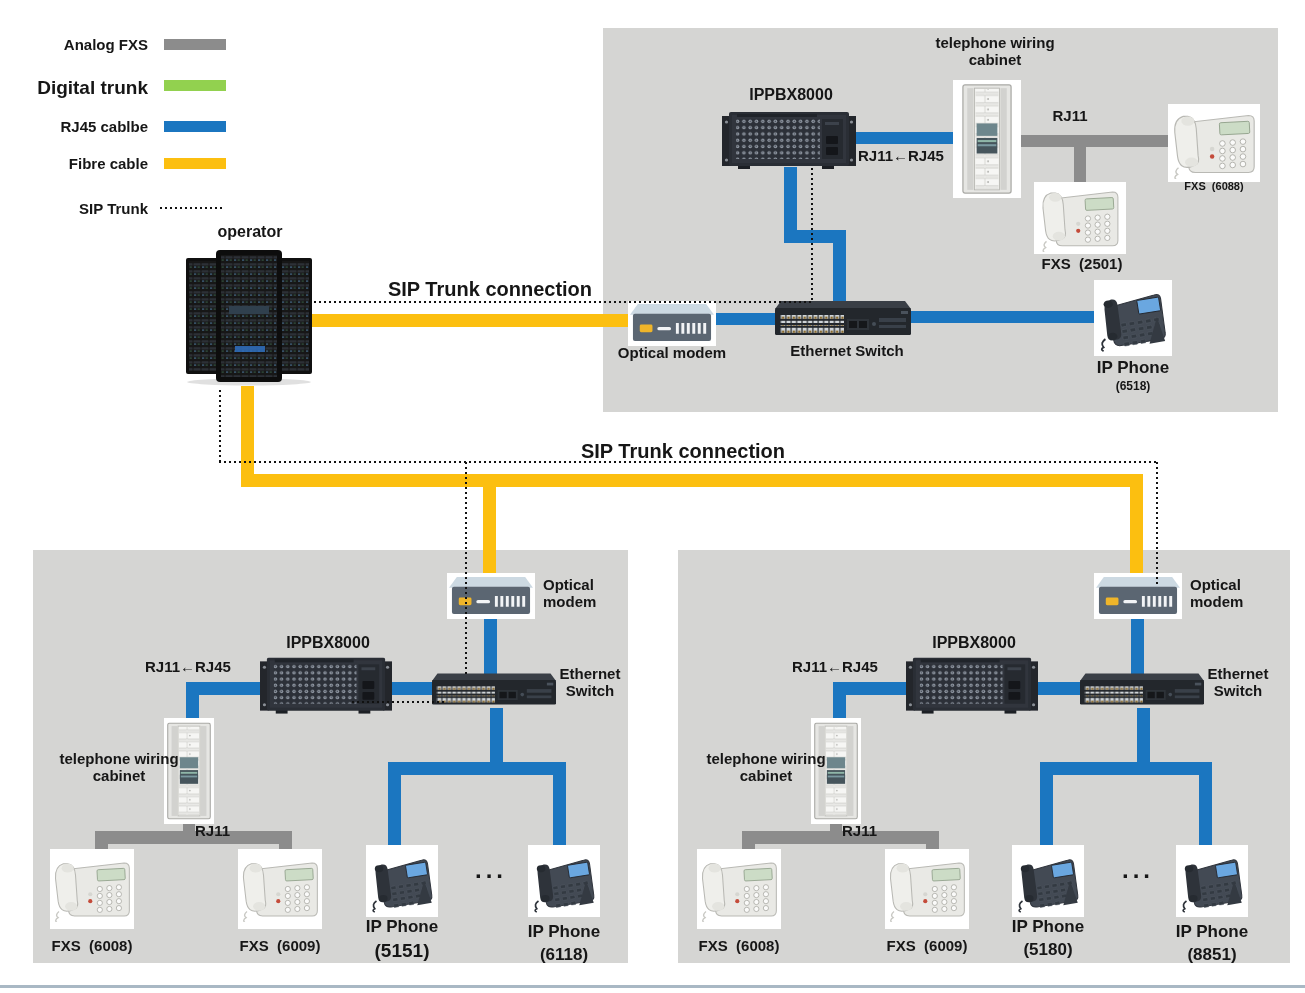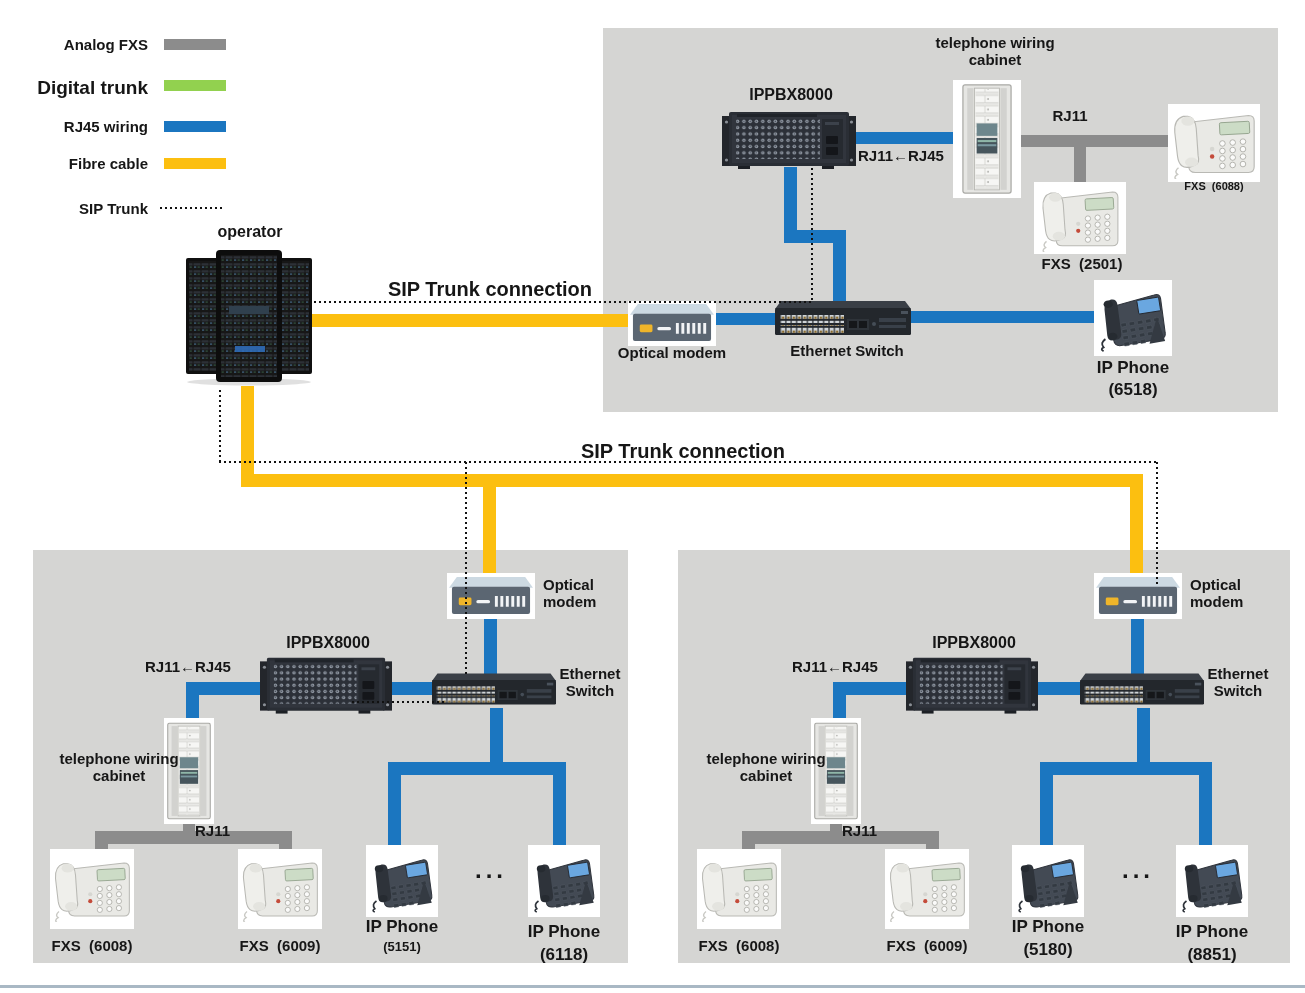--- a/index.html
+++ b/index.html
@@ -182,21 +182,21 @@
 
   <div class="panel" style="left:603px;top:28px;width:675px;height:384px;"></div>
   <div class="panel" style="left:33px;top:550px;width:595px;height:413px;"></div>
   <div class="panel" style="left:678px;top:550px;width:612px;height:413px;"></div>
 
   <div>
     <div class="lbl rgt" style="left:30px;top:36px;width:118px;font-size:15px;">Analog FXS</div>
     <div class="sw" style="left: 164px; top: 39px; width: 62px; background: rgb(140, 140, 140);"></div>
     <div class="lbl rgt" style="left:30px;top:77px;width:118px;font-size:19px;">Digital trunk</div>
     <div class="sw" style="left: 164px; top: 80px; width: 62px; background: rgb(146, 209, 79);"></div>
-    <div class="lbl rgt" style="left:30px;top:118px;width:118px;font-size:15px;">RJ45 wiring</div>
+    <div class="lbl rgt" style="left:30px;top:118px;width:118px;font-size:15px;">RJ45 cablbe</div>
     <div class="sw" style="left: 164px; top: 121px; width: 62px; background: rgb(27, 118, 192);"></div>
     <div class="lbl rgt" style="left:30px;top:155px;width:118px;font-size:15px;">Fibre cable</div>
     <div class="sw" style="left: 164px; top: 158px; width: 62px; background: rgb(252, 191, 16);"></div>
     <div class="lbl rgt" style="left:30px;top:200px;width:118px;font-size:15px;">SIP Trunk</div>
     <div class="sw dotted" style="left:160px;top:207px;width:63px;"></div>
   </div>
 
   <div class="lbl ctr" style="left:185px;top:223px;width:130px;font-size:16px;">operator</div>
   <div class="dev" style="left:185px;top:248px;width:128px;height:138px;">
     <svg class="icon" width="128" height="138">
@@ -267,21 +267,21 @@
       </svg>
   </div>
   <div class="lbl ctr" style="left:786px;top:342px;width:122px;font-size:15px;">Ethernet Switch</div>
   <div class="h blue" style="left:908px;top:311px;width:190px;height:12px;"></div>
   <div class="imgbox" style="left:1094px;top:280px;width:78px;height:76px;">
     <svg class="icon" width="74" height="68" viewBox="0 0 80 74">
         <use href="#sym-ipphone"></use>
       </svg>
   </div>
   <div class="lbl ctr" style="left:1082px;top:358px;width:102px;font-size:17px;">IP Phone</div>
-  <div class="lbl ctr" style="left:1082px;top:380px;width:102px;font-size:17px;">(6518)</div>
+  <div class="lbl ctr" style="left:1082px;top:380px;width:102px;font-size:12px;">(6518)</div>
 
   <div class="imgbox" style="left:447px;top:573px;width:88px;height:46px;">
     <svg class="icon" width="84" height="41" viewBox="0 0 86 42">
         <use href="#sym-modem"></use>
       </svg>
   </div>
   <div class="lbl" style="left:543px;top:576px;width:64px;font-size:15px;">Optical modem</div>
   <div class="v blue" style="left:484px;top:618px;width:13px;height:56px;"></div>
   <div class="dev" style="left:432px;top:671px;width:124px;height:38px;">
     <svg class="icon" width="124" height="38" viewBox="0 0 136 40">
@@ -326,21 +326,21 @@
   <div class="v blue" style="left:490px;top:708px;width:13px;height:60px;"></div>
   <div class="h blue" style="left:388px;top:762px;width:178px;height:13px;"></div>
   <div class="v blue" style="left:388px;top:762px;width:13px;height:86px;"></div>
   <div class="v blue" style="left:553px;top:762px;width:13px;height:86px;"></div>
   <div class="imgbox" style="left:366px;top:845px;width:72px;height:72px;">
     <svg class="icon" width="68" height="63" viewBox="0 0 80 74">
         <use href="#sym-ipphone"></use>
       </svg>
   </div>
   <div class="lbl ctr" style="left:352px;top:917px;width:100px;font-size:17px;">IP Phone</div>
-  <div class="lbl ctr" style="left:352px;top:940px;width:100px;font-size:13px;">(5151)</div>
+  <div class="lbl ctr" style="left:352px;top:940px;width:100px;font-size:19px;">(5151)</div>
   <div class="lbl ctr" style="left:466px;top:856px;width:50px;font-size:24px;letter-spacing:4px;">...</div>
   <div class="imgbox" style="left:528px;top:845px;width:72px;height:72px;">
     <svg class="icon" width="68" height="63" viewBox="0 0 80 74">
         <use href="#sym-ipphone"></use>
       </svg>
   </div>
   <div class="lbl ctr" style="left:514px;top:922px;width:100px;font-size:17px;">IP Phone</div>
   <div class="lbl ctr" style="left:514px;top:945px;width:100px;font-size:17px;">(6118)</div>
 
   <div class="imgbox" style="left:1094px;top:573px;width:88px;height:46px;">

